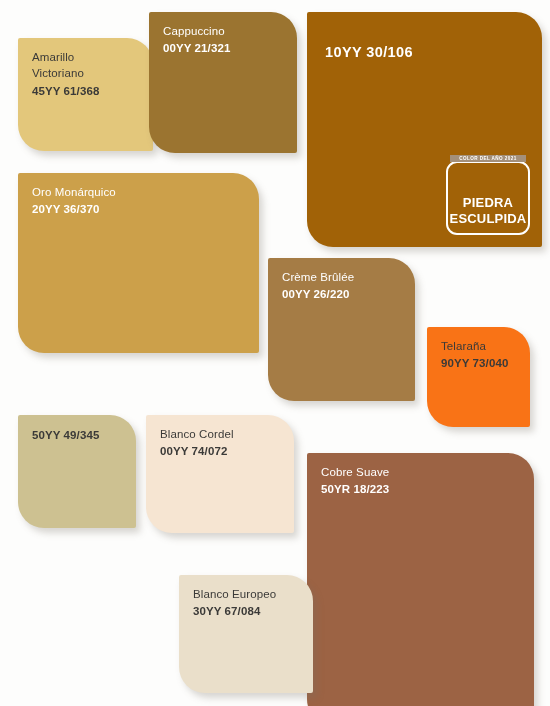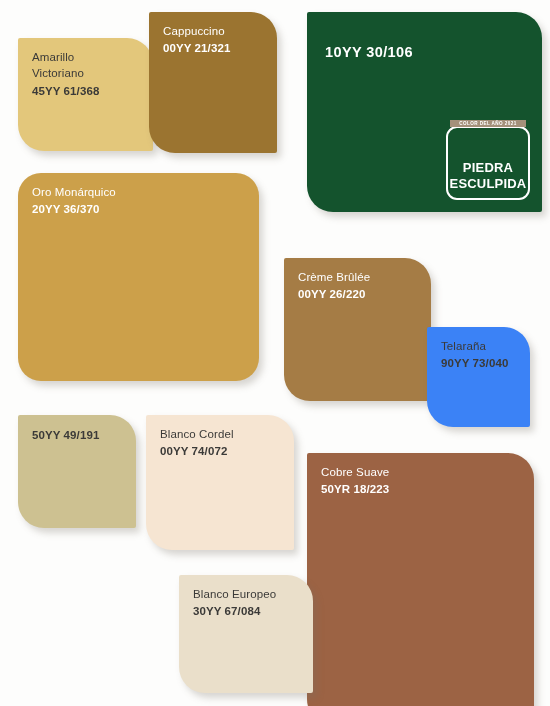--- a/index.html
+++ b/index.html
@@ -129,61 +129,61 @@
 <body>
 
 <div id="palette-canvas" style="background: rgb(253, 253, 252);">
     <div class="swatch text-dark" style="left: 18px; top: 38px; width: 135px; height: 113px; background: rgb(227, 199, 123);">
       <div class="swatch-label">
         <span class="swatch-name">Amarillo
 Victoriano</span>
         <span class="swatch-code">45YY 61/368</span>
       </div>
     </div>
-    <div class="swatch text-light" style="left: 149px; top: 12px; width: 128px; height: 141px; background: rgb(155, 116, 48);">
+    <div class="swatch text-light" style="left: 149px; top: 12px; width: 148px; height: 141px; background: rgb(155, 116, 48);">
       <div class="swatch-label">
         <span class="swatch-name">Cappuccino</span>
         <span class="swatch-code">00YY 21/321</span>
       </div>
     </div>
-    <div class="swatch text-light swatch-featured" style="left: 307px; top: 12px; width: 235px; height: 200px; background: #14532d;">
+    <div class="swatch text-light swatch-featured" style="left: 307px; top: 12px; width: 235px; height: 235px; background: #a16207;">
       <div class="swatch-label">
         <span class="swatch-code">10YY 30/106</span>
       </div>
       <div class="award-badge">
         <div class="award-frame"></div>
         <div class="award-eyebrow" style="background: rgb(164, 144, 122);">COLOR DEL AÑO 2021</div>
         <div class="award-title">PIEDRA
 ESCULPIDA</div>
       </div>
     </div>
-    <div class="swatch text-light" style="left: 18px; top: 173px; width: 241px; height: 208px; background: rgb(204, 160, 74); border-radius: 23px;">
+    <div class="swatch text-light" style="left: 18px; top: 173px; width: 241px; height: 180px; background: rgb(204, 160, 74);">
       <div class="swatch-label">
         <span class="swatch-name">Oro Monárquico</span>
         <span class="swatch-code">20YY 36/370</span>
       </div>
     </div>
-    <div class="swatch text-light" style="left: 268px; top: 258px; width: 147px; height: 143px; background: rgb(165, 124, 69); margin-left: 16px;">
+    <div class="swatch text-light" style="left: 268px; top: 258px; width: 147px; height: 143px; background: rgb(165, 124, 69);">
       <div class="swatch-label">
         <span class="swatch-name">Crème Brûlée</span>
         <span class="swatch-code">00YY 26/220</span>
       </div>
     </div>
-    <div class="swatch text-dark" style="left: 427px; top: 327px; width: 103px; height: 100px; background: #3b82f6;">
+    <div class="swatch text-dark" style="left: 427px; top: 327px; width: 103px; height: 100px; background: #f97316;">
       <div class="swatch-label">
         <span class="swatch-name">Telaraña</span>
         <span class="swatch-code">90YY 73/040</span>
       </div>
     </div>
     <div class="swatch text-dark" style="left: 18px; top: 415px; width: 118px; height: 113px; background: rgb(205, 193, 145);">
       <div class="swatch-label">
-        <span class="swatch-code">50YY 49/191</span>
+        <span class="swatch-code">50YY 49/345</span>
       </div>
     </div>
-    <div class="swatch text-dark" style="left: 146px; top: 415px; width: 148px; height: 135px; background: rgb(246, 229, 210);">
+    <div class="swatch text-dark" style="left: 146px; top: 415px; width: 148px; height: 118px; background: rgb(246, 229, 210);">
       <div class="swatch-label">
         <span class="swatch-name">Blanco Cordel</span>
         <span class="swatch-code">00YY 74/072</span>
       </div>
     </div>
     <div class="swatch text-light" style="left: 307px; top: 453px; width: 227px; height: 272px; background: rgb(156, 99, 68);">
       <div class="swatch-label">
         <span class="swatch-name">Cobre Suave</span>
         <span class="swatch-code">50YR 18/223</span>
       </div>

